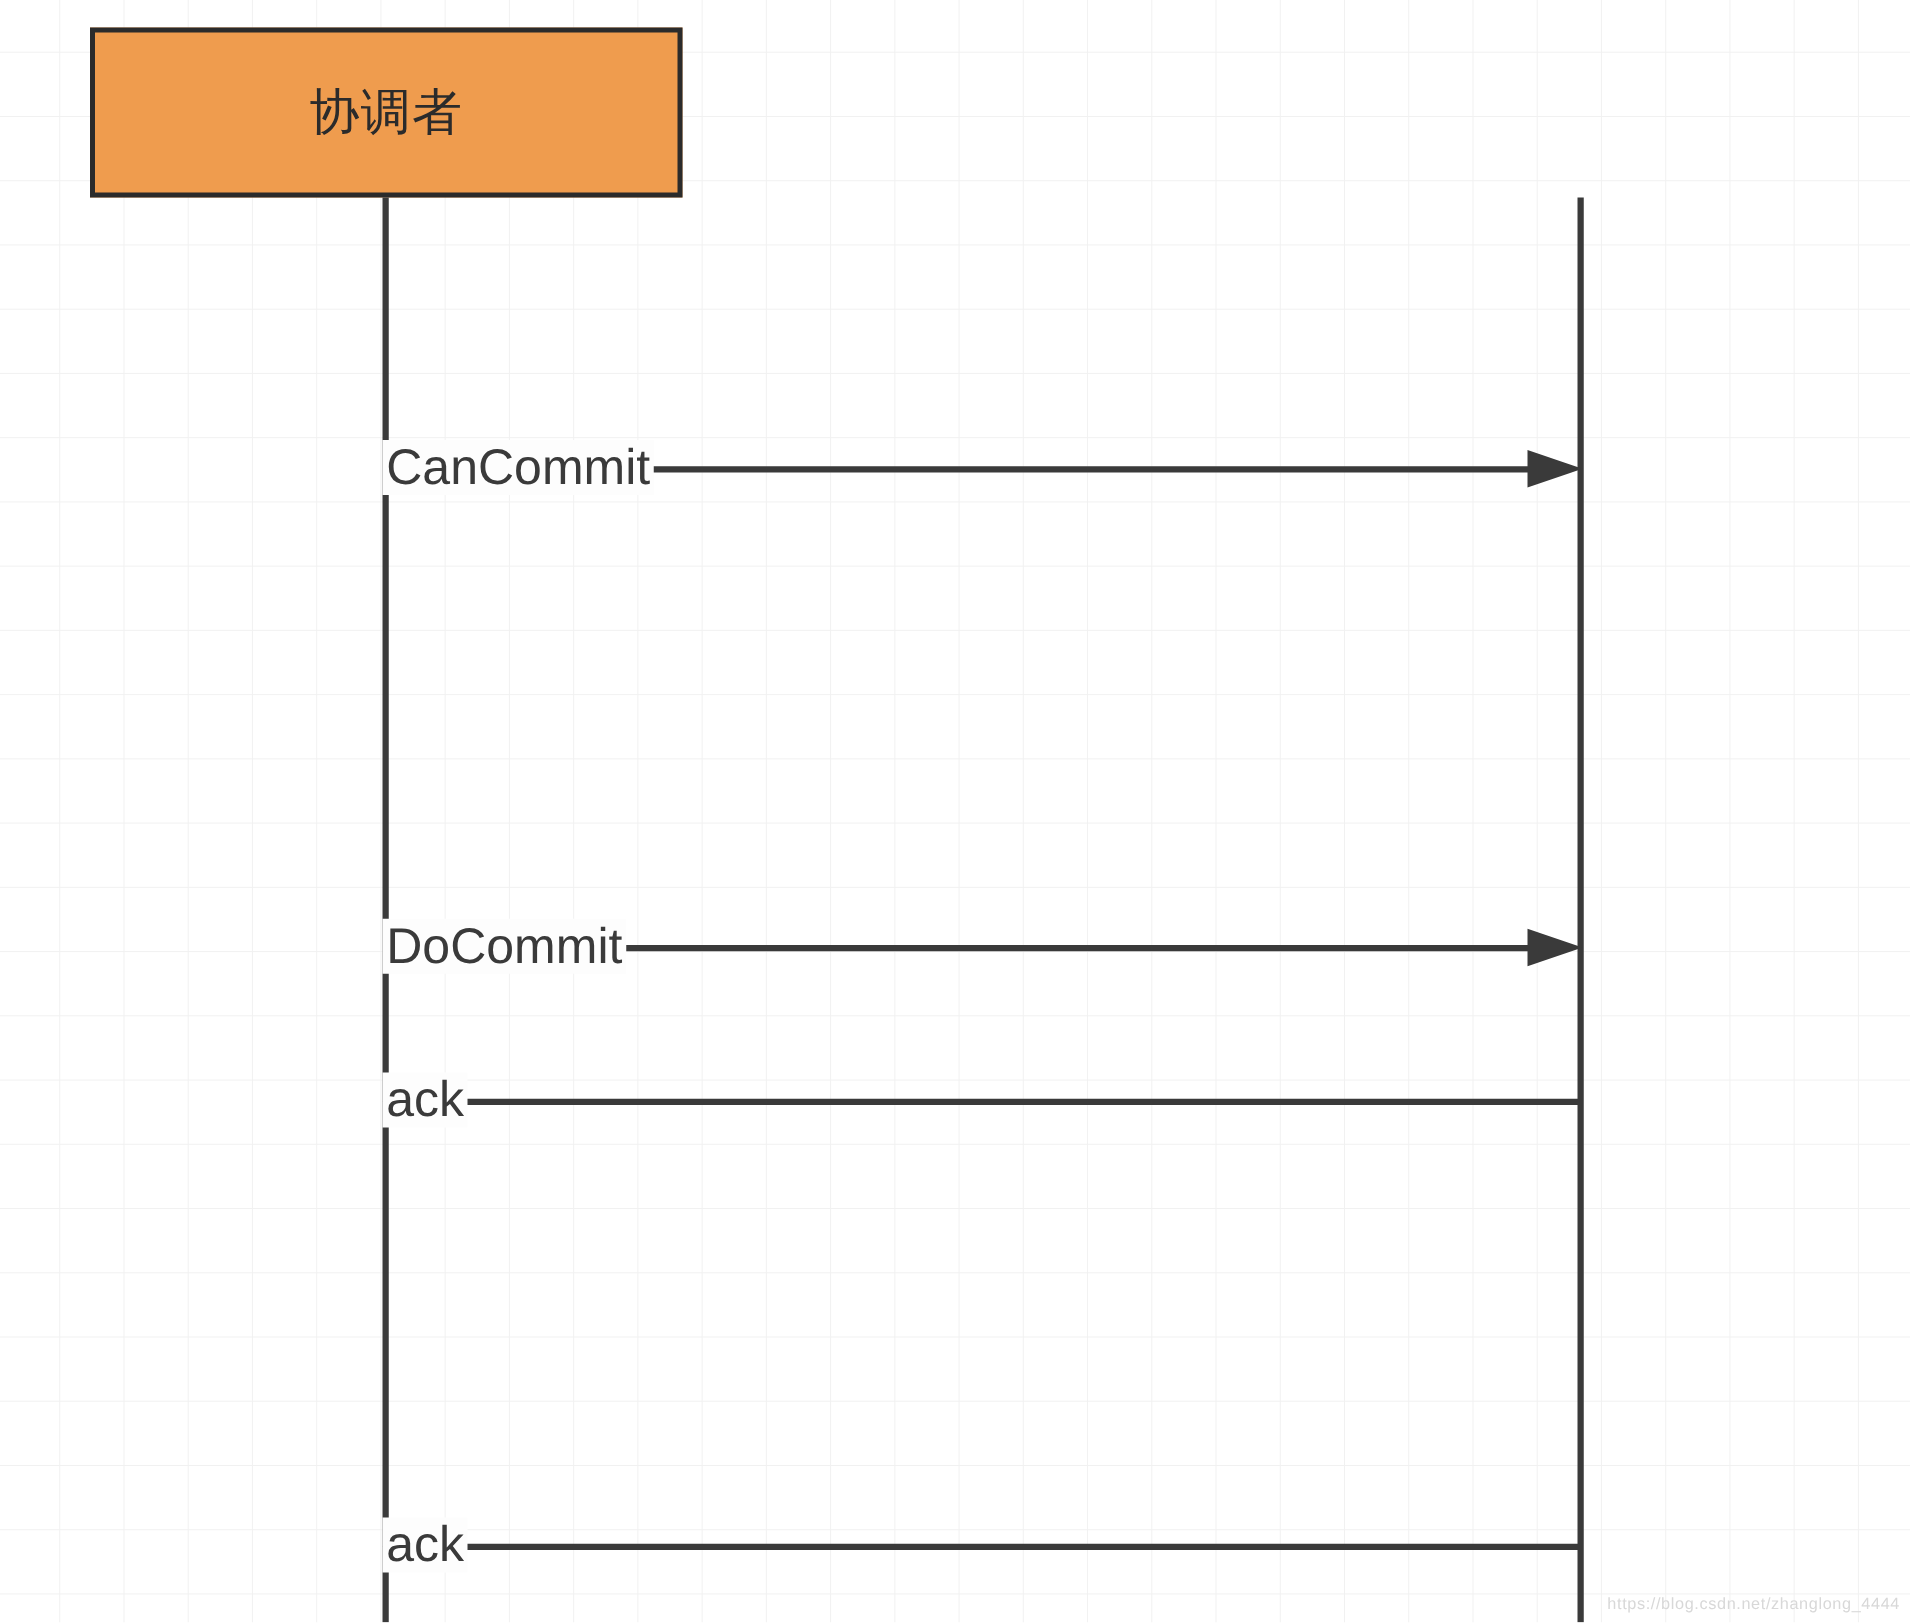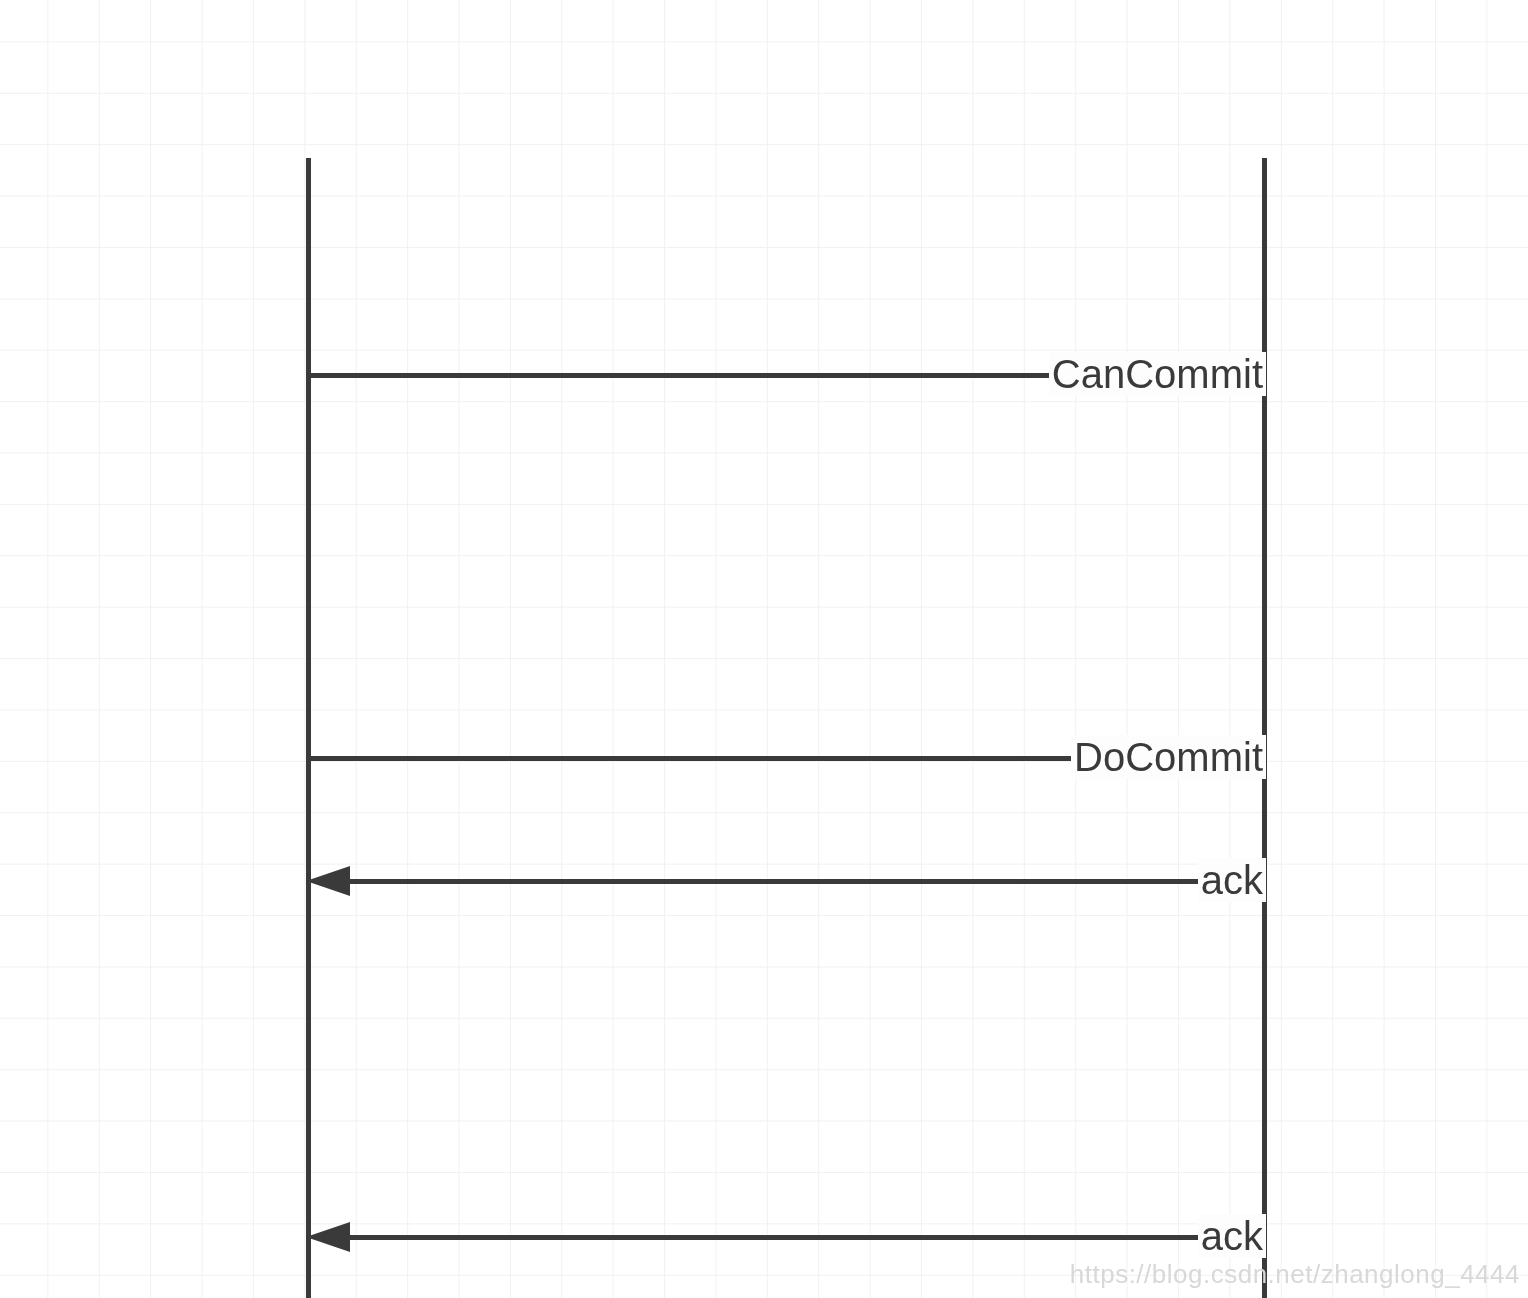--- a/index.html
+++ b/index.html
@@ -94,47 +94,50 @@
     left: 0;
     border-right: 44px solid #3a3a3a;
   }
   .msg-label {
     position: absolute;
     left: 0;
     right: 0;
     top: 0;
     height: 44px;
     line-height: 44px;
-    text-align: right;
+    text-align: left;
     font-size: 40px;
     color: #3a3a3a;
     letter-spacing: 0px;
     pointer-events: none;
   }
   .msg-label span {
     background: #fdfdfd;
     padding: 0 3px;
   }
 
   
   #watermark {
     position: absolute;
     right: 8px;
     bottom: 8px;
-    font-size: 26px;
+    font-size: 13px;
     color: #d8d8d8;
     letter-spacing: 0.5px;
     white-space: nowrap;
   }
 </style>
 </head>
 <body>
 
 <div id="canvas">
 
+  <div id="actor-coordinator-box" class="actor-box">
+    <span>协调者</span>
+  </div>
 
 
   <div id="lifeline-coordinator" class="lifeline"></div>
   <div id="lifeline-participant" class="lifeline"></div>
 
   <div class="message to-right" style="top:374px">
     <div class="msg-line"></div>
     <div class="msg-head"></div>
     <div class="msg-label">
       <span>CanCommit</span>

